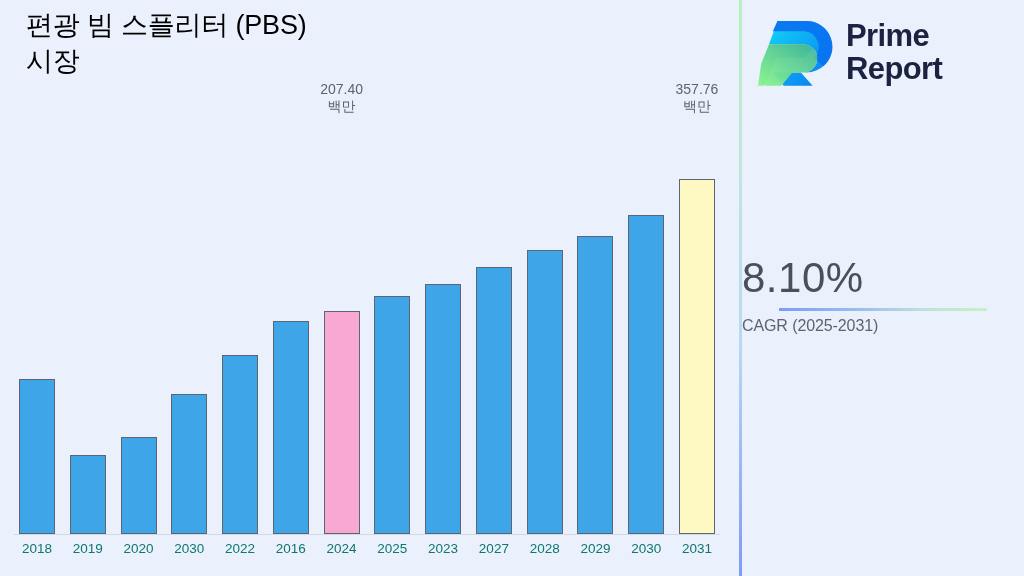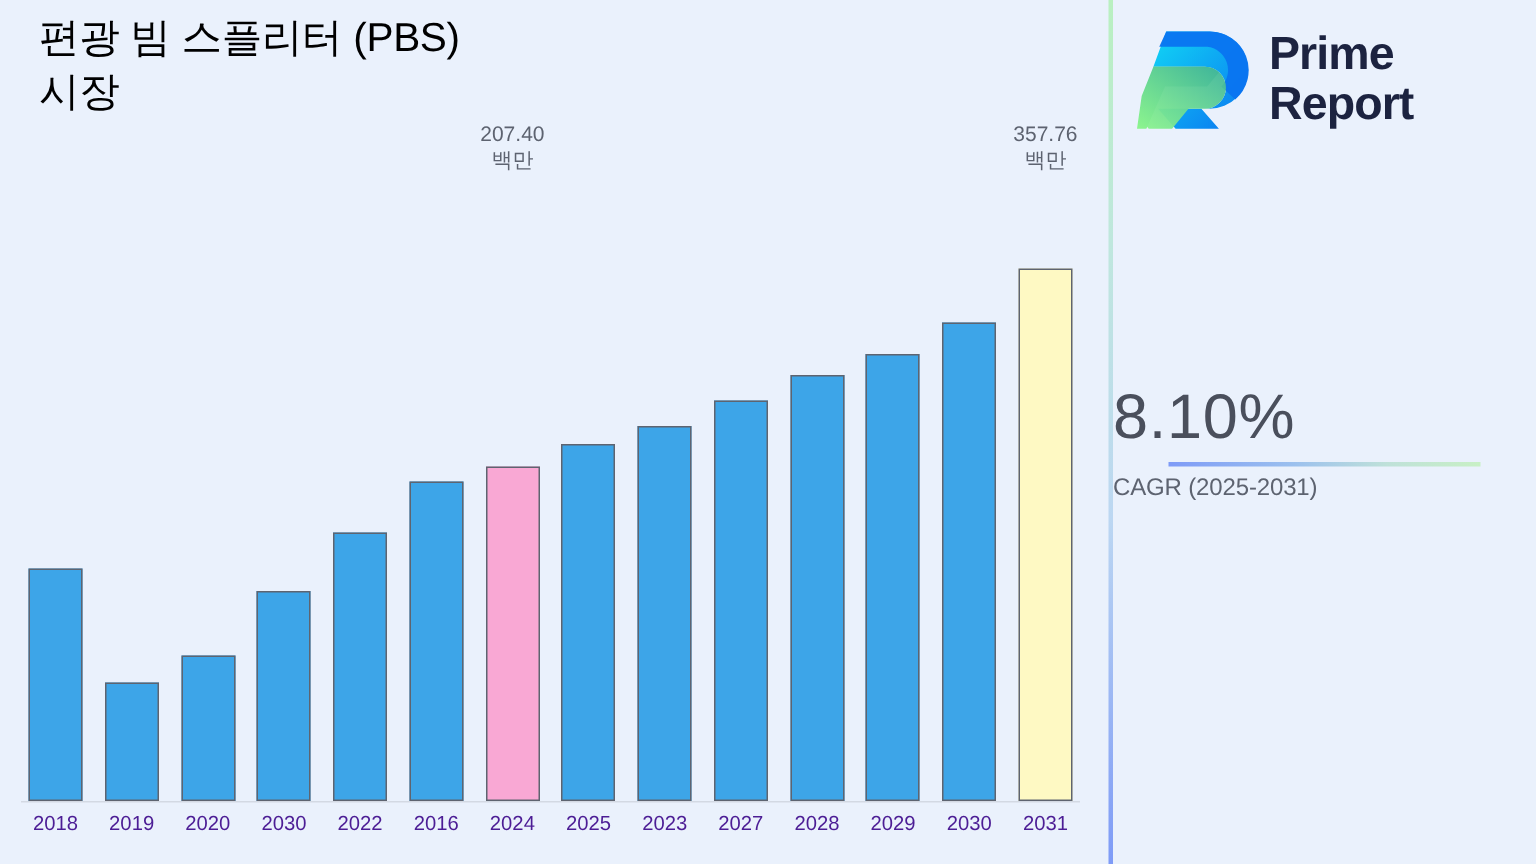--- a/index.html
+++ b/index.html
@@ -68,21 +68,21 @@
     width:84px;
   }
 
   
   .xaxis{
     position:absolute;left:14px;top:541px;width:706px;height:28px;
     display:flex;justify-content:space-between;
   }
   .xtick{
     width:46px;text-align:center;
-    font-size:13.5px;color:#4c1d95;
+    font-size:13.5px;color:#0f766e;
   }
 
   
   .panel{
     position:absolute;left:742px;top:0;width:282px;height:576px;
   }
   .logo{
     position:absolute;left:16px;top:8px;width:250px;height:90px;
     display:flex;align-items:center;
   }

